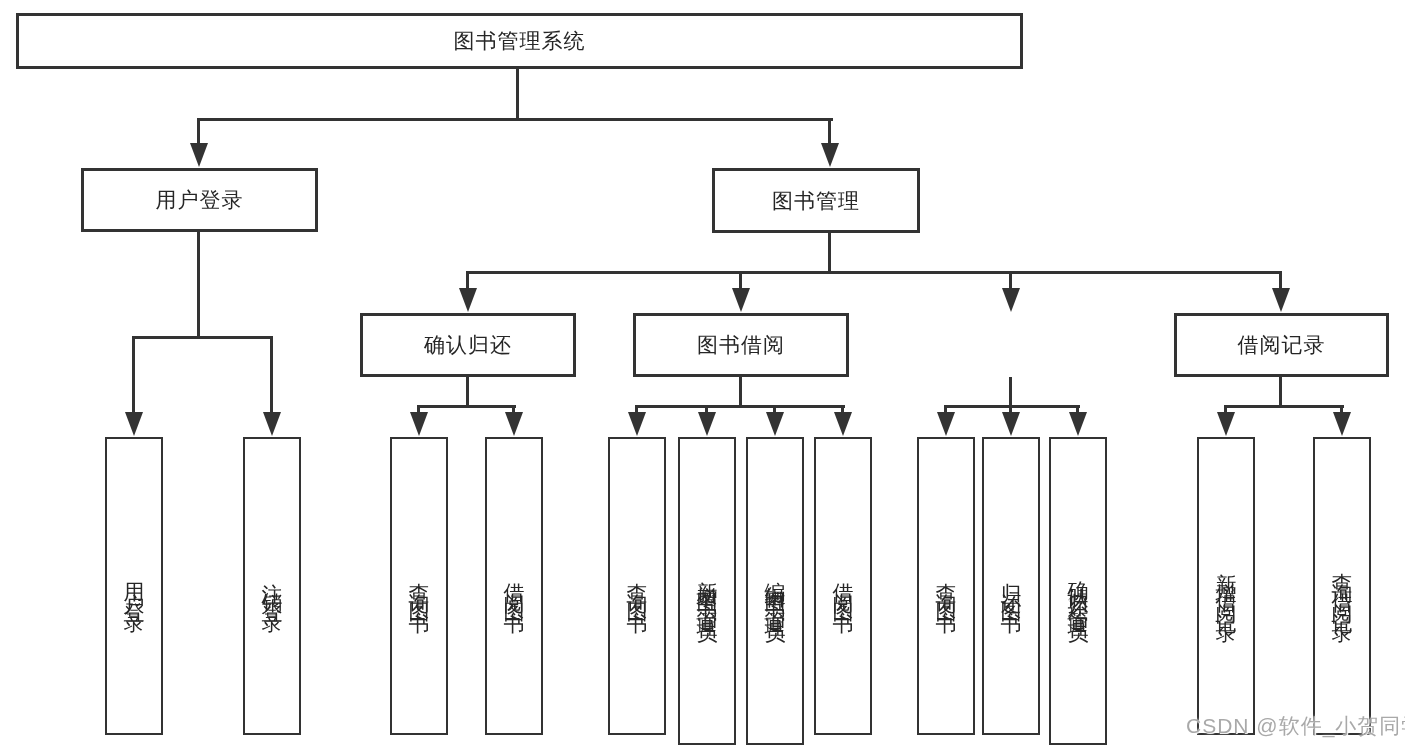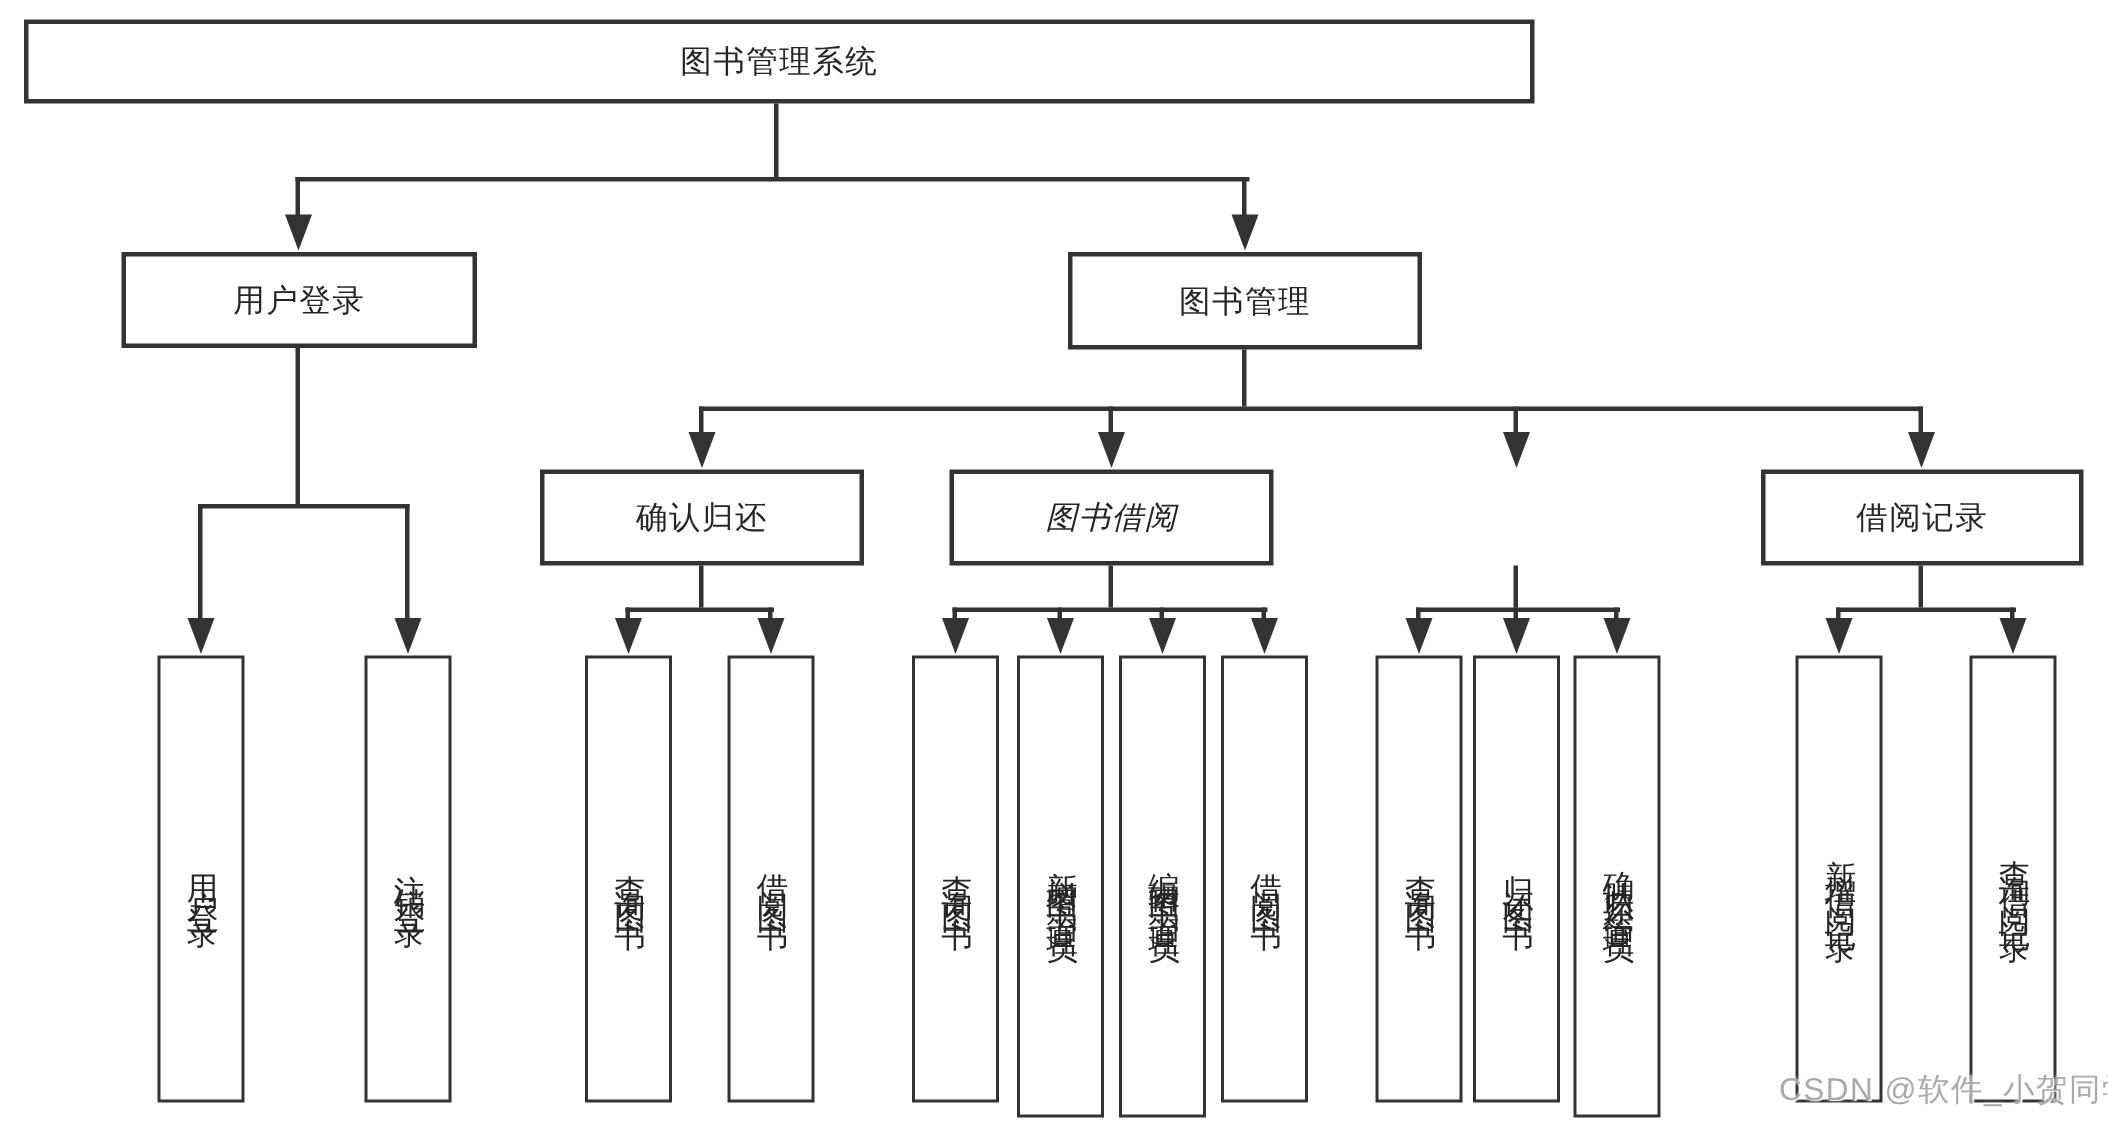--- a/index.html
+++ b/index.html
@@ -73,42 +73,42 @@
   <div class="box" style="left:16px;top:13px;width:1007px;height:56px;">图书管理系统</div>
 
   <div class="vl" style="left:516px;top:69px;height:49px;"></div>
   <div class="hl" style="left:197px;top:118px;width:636px;"></div>
   <div class="vl" style="left:197px;top:118px;height:30px;"></div>
   <div class="ar" style="left:190px;top:143px;"></div>
   <div class="vl" style="left:828px;top:118px;height:30px;"></div>
   <div class="ar" style="left:821px;top:143px;"></div>
 
   <div class="box" style="left:81px;top:168px;width:237px;height:64px;">用户登录</div>
-  <div class="box" style="left:712px;top:168px;width:236px;height:65px;">图书管理</div>
+  <div class="box" style="left:712px;top:168px;width:208px;height:65px;">图书管理</div>
 
   <div class="vl" style="left:197px;top:232px;height:104px;"></div>
   <div class="hl" style="left:132px;top:336px;width:141px;"></div>
   <div class="vl" style="left:132px;top:336px;height:80px;"></div>
   <div class="ar" style="left:125px;top:412px;"></div>
   <div class="vl" style="left:270px;top:336px;height:80px;"></div>
   <div class="ar" style="left:263px;top:412px;"></div>
 
   <div class="vl" style="left:828px;top:233px;height:38px;"></div>
   <div class="hl" style="left:466px;top:271px;width:816px;"></div>
   <div class="vl" style="left:466px;top:271px;height:21px;"></div>
   <div class="ar" style="left:459px;top:288px;"></div>
   <div class="vl" style="left:739px;top:271px;height:21px;"></div>
   <div class="ar" style="left:732px;top:288px;"></div>
   <div class="vl" style="left:1009px;top:271px;height:21px;"></div>
   <div class="ar" style="left:1002px;top:288px;"></div>
   <div class="vl" style="left:1279px;top:271px;height:21px;"></div>
   <div class="ar" style="left:1272px;top:288px;"></div>
 
   <div class="box" style="left:360px;top:313px;width:216px;height:64px;">确认归还</div>
-  <div class="box" style="left:633px;top:313px;width:216px;height:64px;font-style:italic;">图书借阅</div>
+  <div class="box" style="left:633px;top:313px;width:216px;height:64px;">图书借阅</div>
   <div class="box" style="left:1174px;top:313px;width:215px;height:64px;">借阅记录</div>
 
   <div class="vl" style="left:466px;top:377px;height:28px;"></div>
   <div class="hl" style="left:417px;top:405px;width:99px;"></div>
   <div class="vl" style="left:417px;top:405px;height:11px;"></div>
   <div class="ar" style="left:410px;top:412px;"></div>
   <div class="vl" style="left:512px;top:405px;height:11px;"></div>
   <div class="ar" style="left:505px;top:412px;"></div>
 
   <div class="vl" style="left:739px;top:377px;height:28px;"></div>

